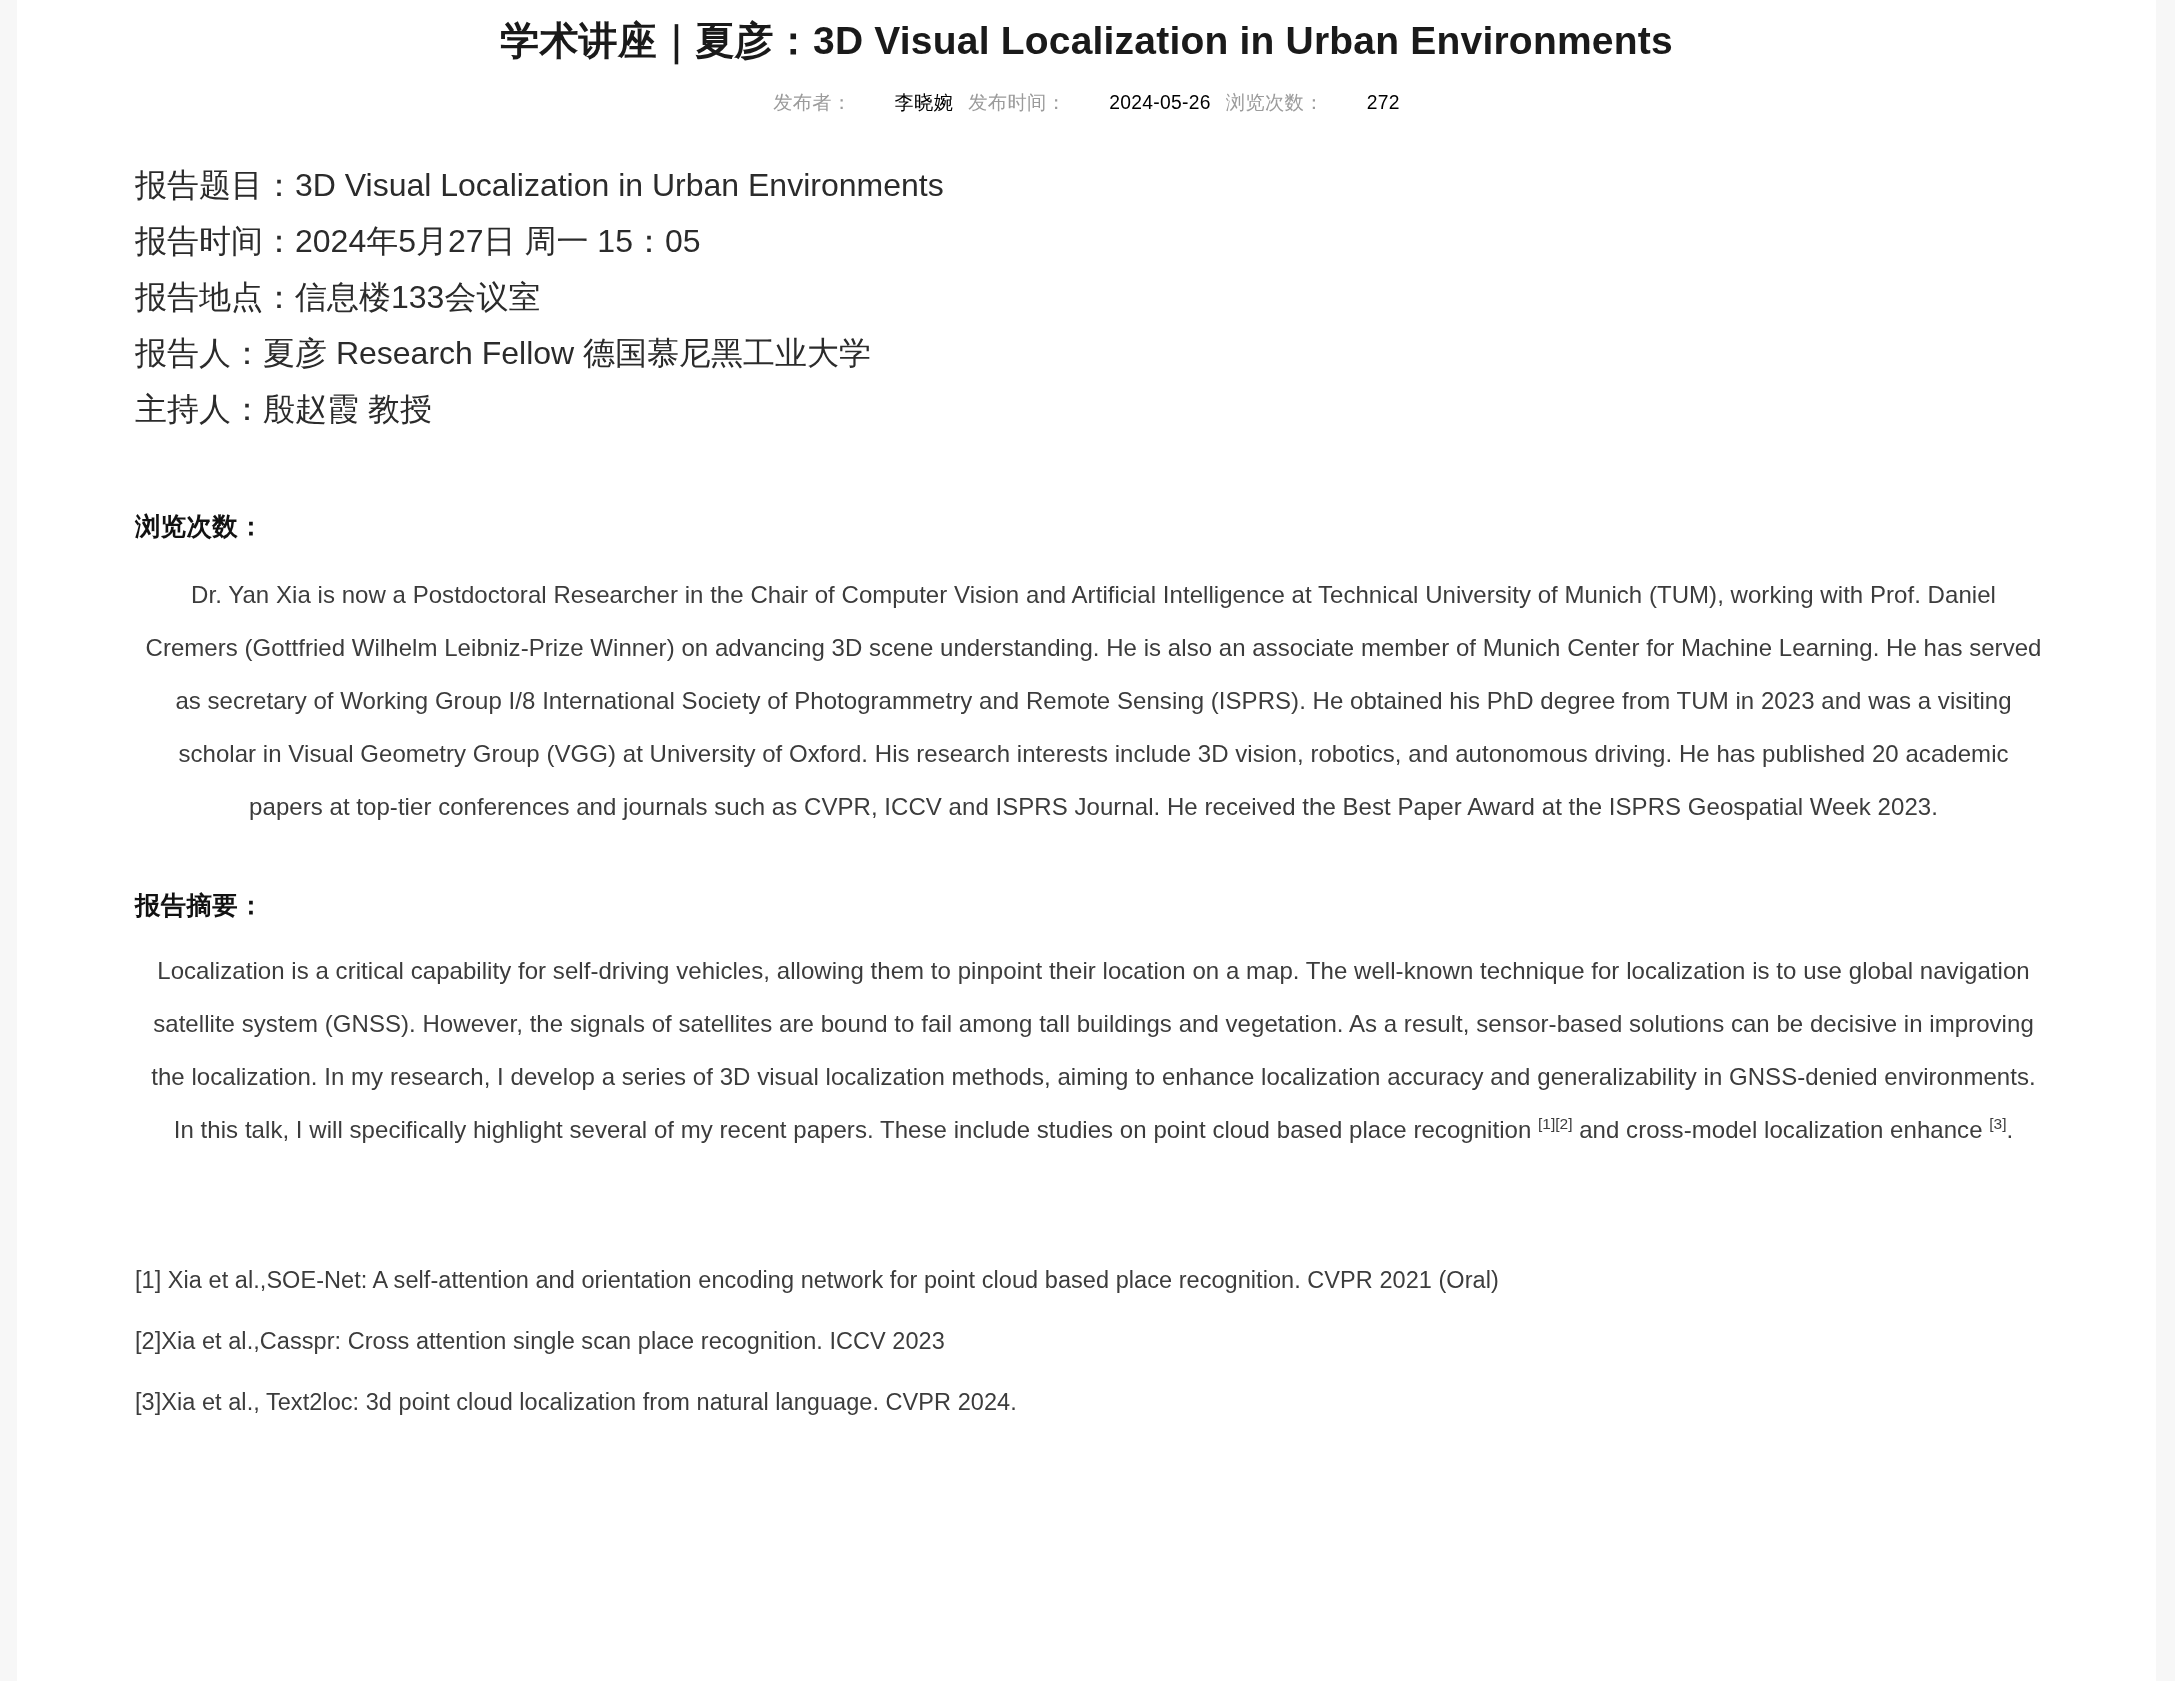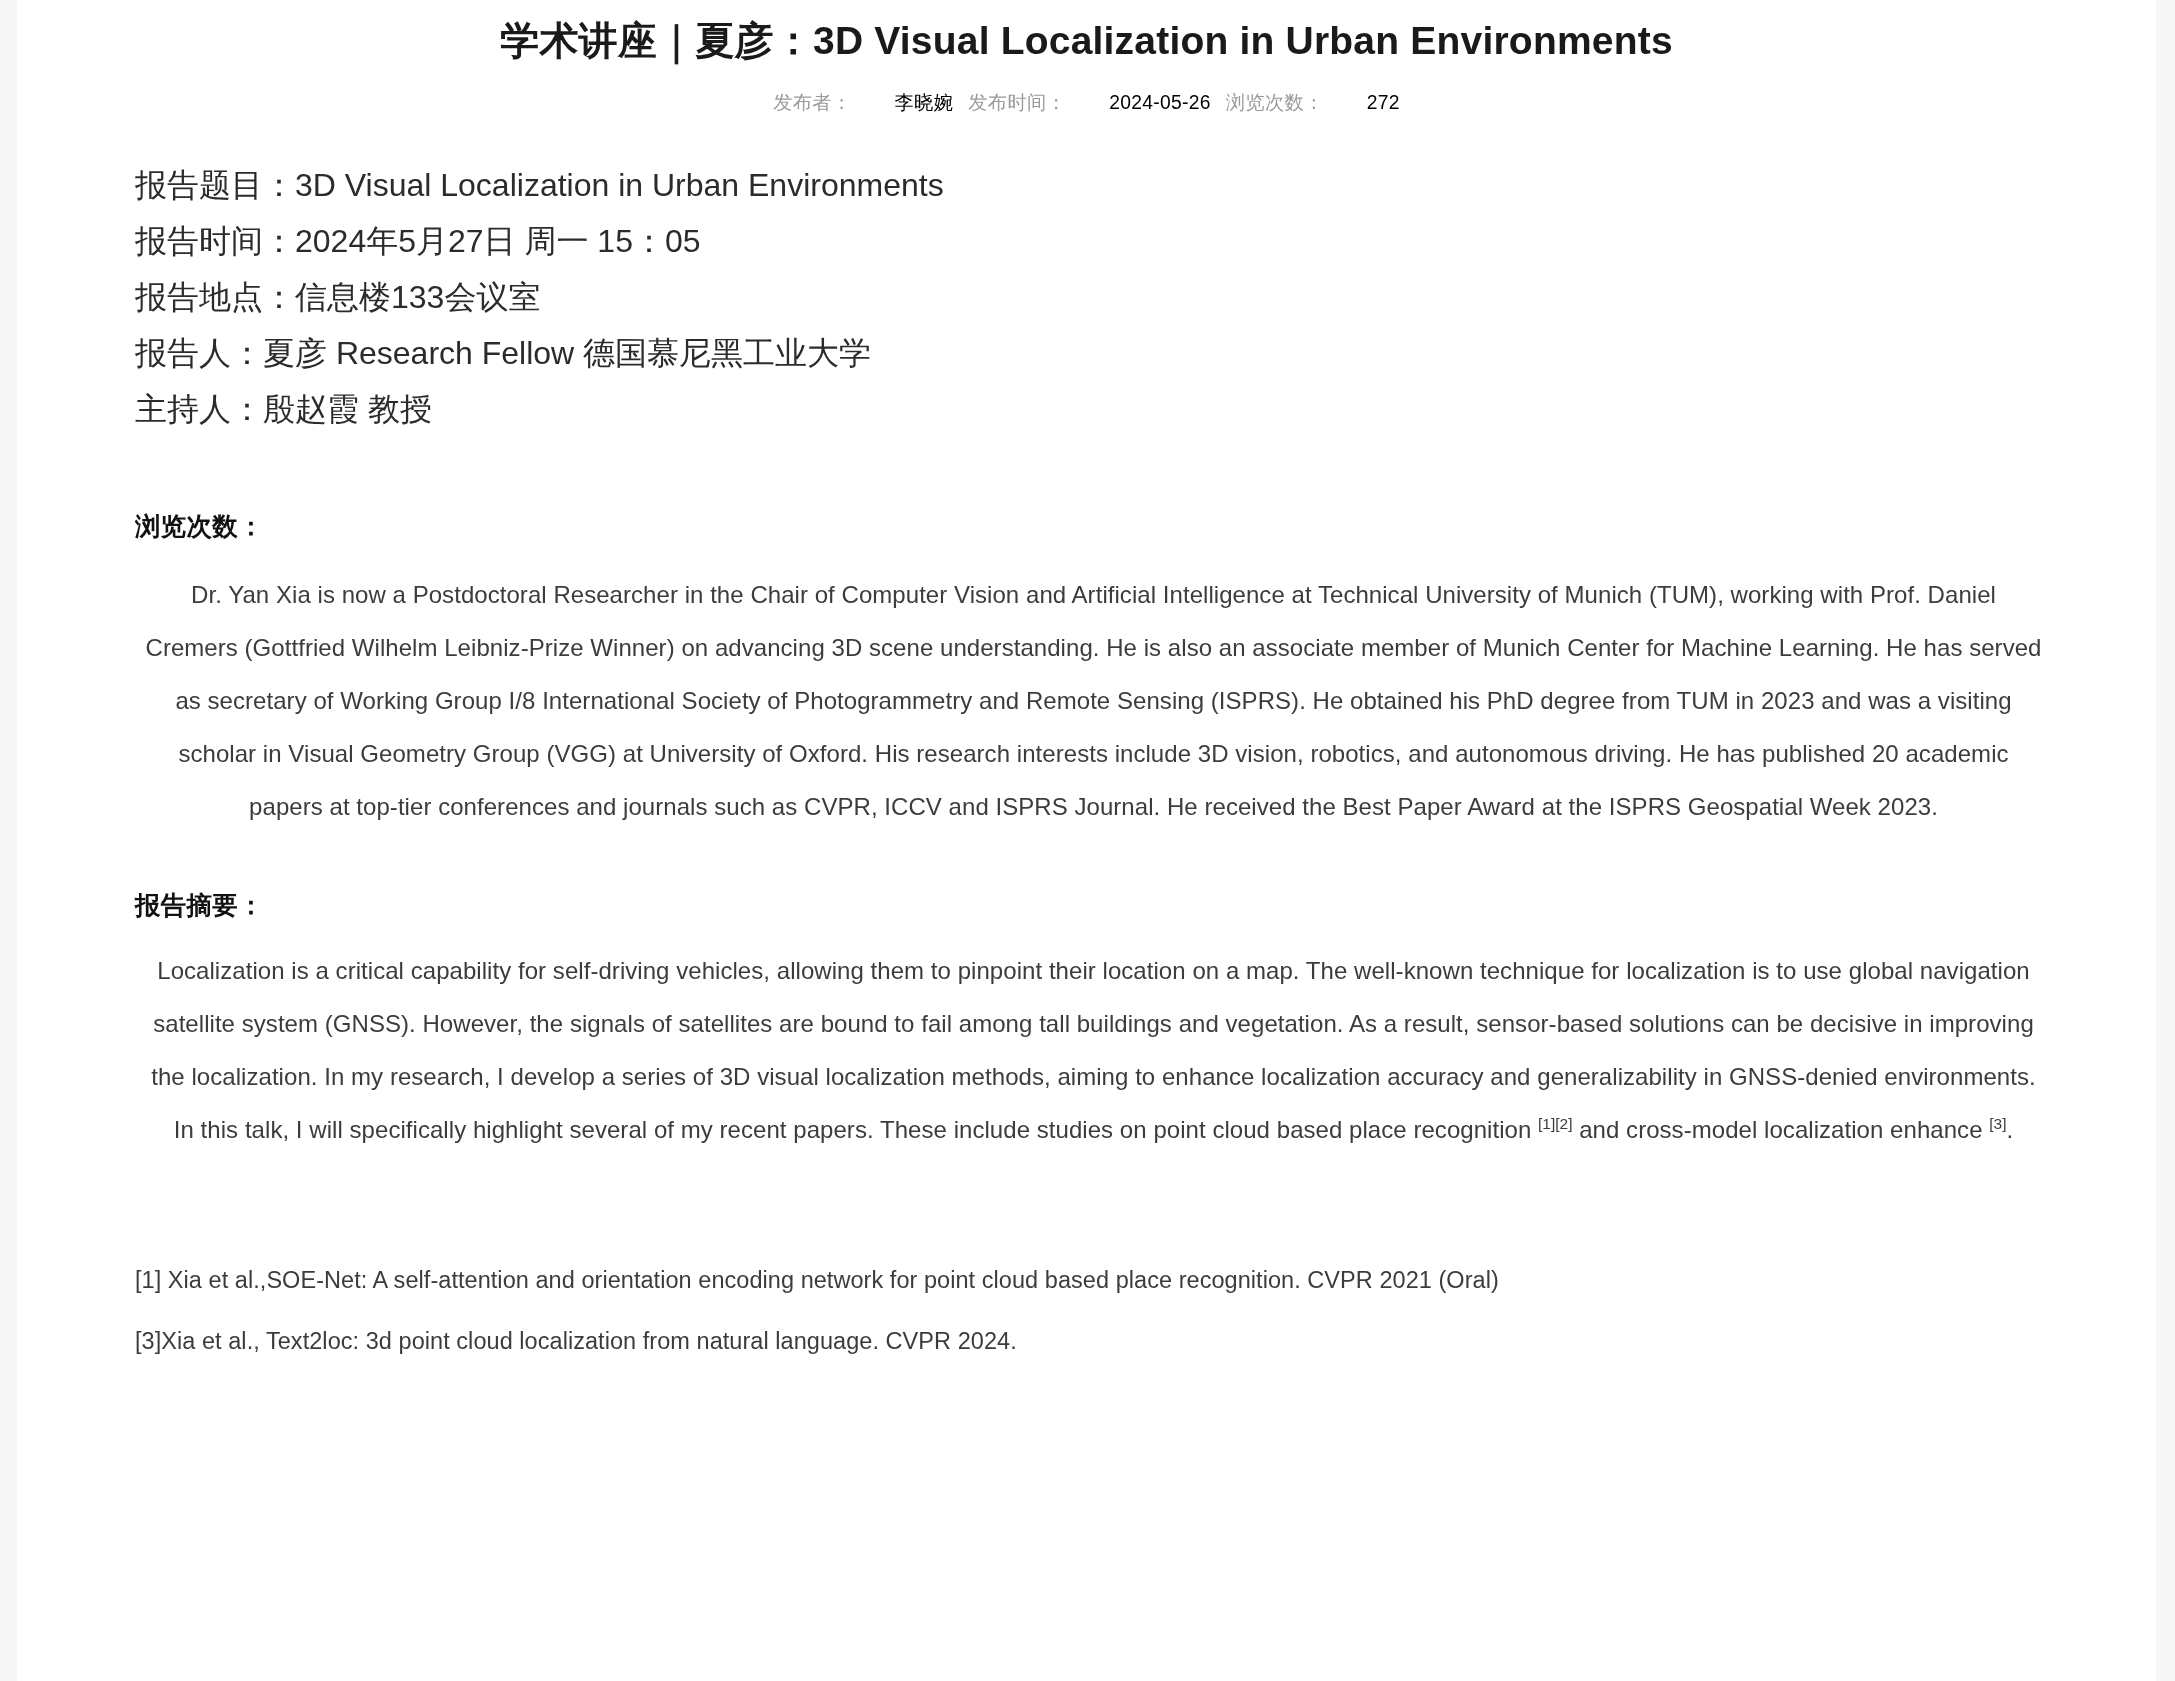--- a/index.html
+++ b/index.html
@@ -161,19 +161,20 @@
         <div class="section-heading">报告摘要：</div>
       </div>
       <div class="abs-para-wrap">
         <p class="para"><span>Localization is a critical capability for self-driving vehicles, allowing them to pinpoint their location on a map. The well-known technique for localization is to use global navigation satellite system (GNSS). However, the signals of satellites are bound to fail among tall buildings and vegetation. As a result, sensor-based solutions can be decisive in improving the localization. In my research, I develop a series of 3D visual localization methods, aiming to enhance localization accuracy and generalizability in GNSS-denied environments. In this talk, I will specifically highlight several of my recent papers. These include studies on point cloud based place recognition</span><span class="sup-space"></span><sup>[1][2]</sup>
           <span>and cross-model localization enhance</span>
           <sup>[3]</sup><span>.</span></p>
       </div>
 
       <div class="refs">
         <div class="ref-line">[1] Xia et al.,SOE-Net: A self-attention and orientation encoding network for point cloud based place recognition. CVPR 2021 (Oral)</div>
+        <div class="ref-line">[2]Xia et al.,Casspr: Cross attention single scan place recognition. ICCV 2023</div>
         <div class="ref-line">[3]Xia et al., Text2loc: 3d point cloud localization from natural language. CVPR 2024.</div>
       </div>
 
     </div>
   </div>
 </div>
 
 
 </body></html>

